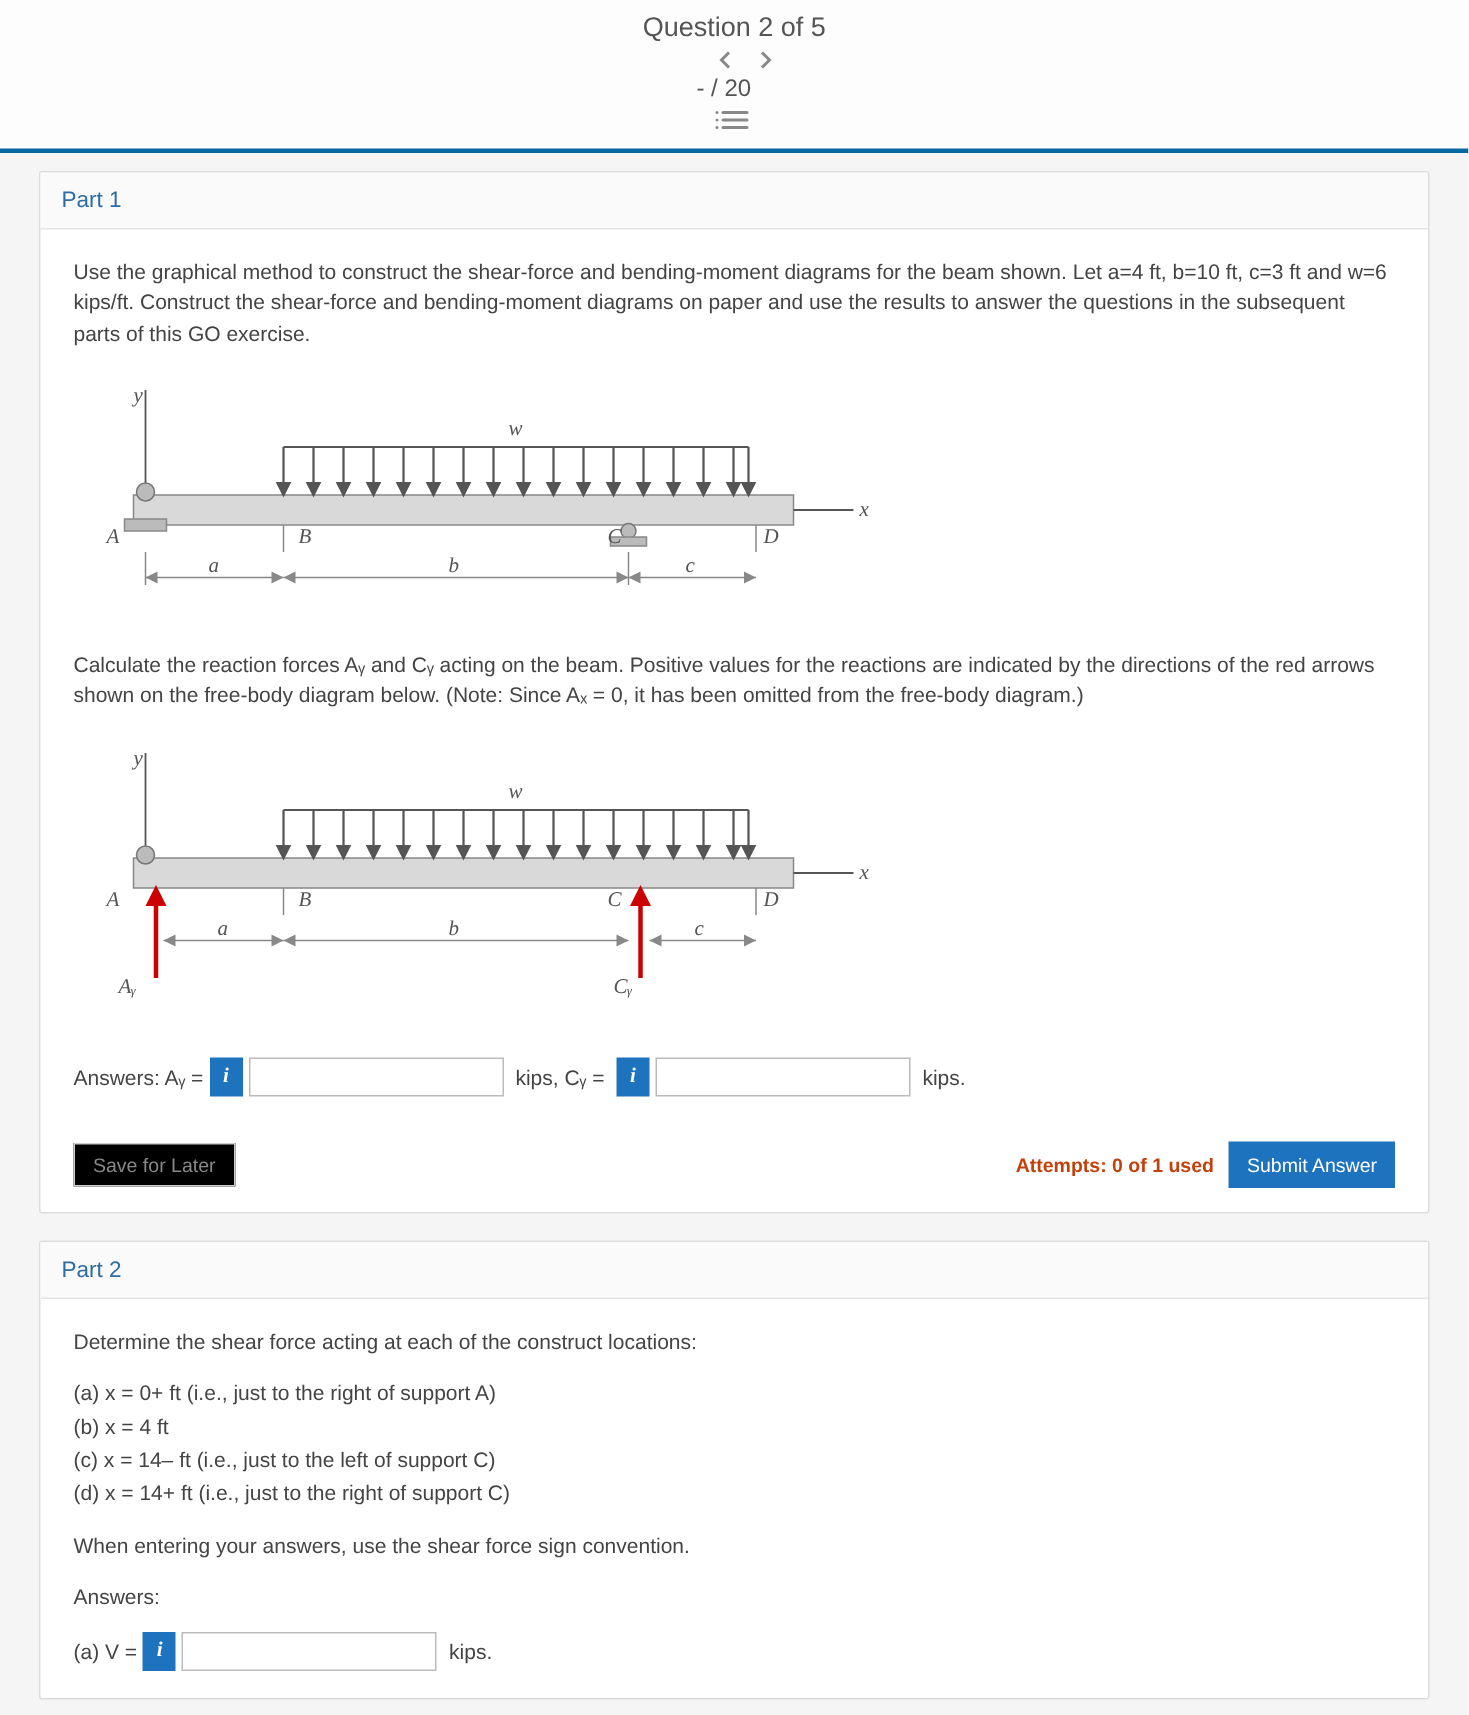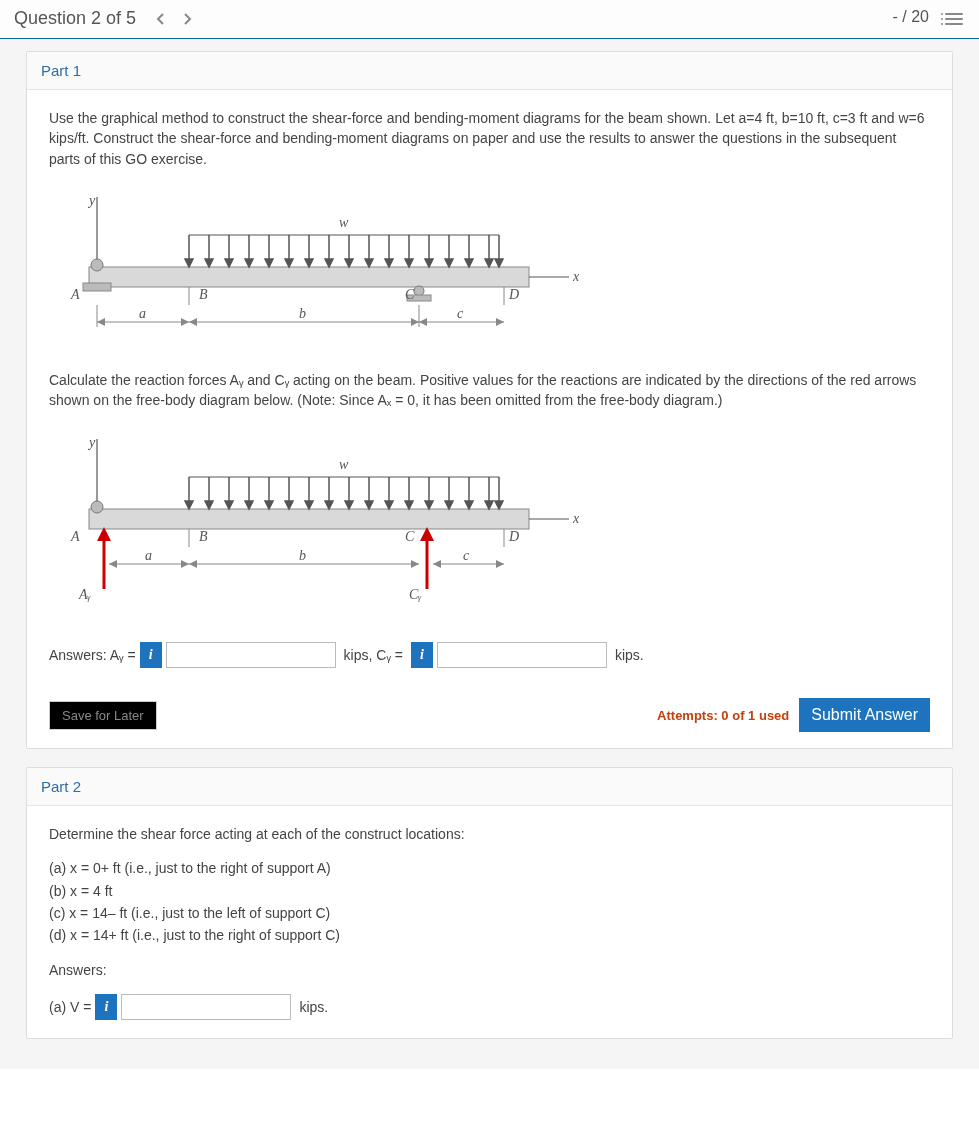--- a/index.html
+++ b/index.html
@@ -1,17 +1,17 @@
 <!DOCTYPE html>
 <html><head>
 <meta charset="utf-8">
 <style>
   * { box-sizing: border-box; margin: 0; padding: 0; }
   body { font-family: "Helvetica Neue", Arial, sans-serif; font-size: 14px; color: #333; background: #fff; width: 979px; }
-  .header-bar { display: flex; align-items: flex-start; padding: 8px 14px; border-bottom: 1px solid #0369a1; background:#fdfdfd; }
+  .header-bar { display: flex; align-items: center; padding: 8px 14px; border-bottom: 3px solid #0369a1; background:#fdfdfd;flex-direction:column; }
   .header-title { font-size: 18px; color: #555; font-weight: 400; }
   .nav-chevrons { margin-left: 14px; display:flex; gap:4px; }
   .chev-btn { width: 22px; height: 22px; display:flex; align-items:center; justify-content:center; cursor:pointer; color:#888; font-size:14px; }
   .header-spacer { flex: 1; }
   .score { font-size: 16px; color: #555; margin-right: 14px; }
   .menu-icon { width: 22px; height:22px; display:flex; flex-direction:column; justify-content:space-around; cursor:pointer; padding:3px 2px; }
   .menu-icon span { display:block; height:2px; background:#888; width:100%; border-radius:1px; position:relative;}
   .menu-icon span::before{content:"";position:absolute;left:-4px;top:0;width:2px;height:2px;background:#888;border-radius:1px;}
   .page-body { padding: 12px 26px; background:#f5f5f5; }
   .card { background:#fff; border:1px solid #ddd; border-radius:2px; margin-bottom:18px; }
@@ -19,21 +19,21 @@
   .part-body { padding: 18px 22px; color:#444; line-height:1.45; font-size:14px;}
   .diagram { margin: 18px 0; }
   .answers-row { margin-top:10px; display:flex; align-items:center; flex-wrap:wrap; gap:4px;}
   .info-badge { display:inline-flex; align-items:center; justify-content:center; width:22px; height:26px; background:#1e73be; color:#fff; font-weight:bold; font-family: Georgia, serif; font-style: italic; font-size:14px; cursor:pointer;}
   .text-input { height:26px; width:170px; border:1px solid #bbb; padding:2px 6px; font-size:13px;}
   .unit-text{ margin: 0 4px; }
   .footer-row { display:flex; align-items:center; padding: 12px 22px 16px; gap:10px; border-top:0; }
   .btn-secondary { background:#000000; border:1px solid #ccc; color:#888; padding:6px 12px; font-size:13px; cursor:pointer;}
   .footer-spacer{flex:1;}
   .attempts{ font-weight:bold; font-size:13px; color:#c2410c;}
-  .btn-primary{ background:#1e73be; color:#fff; border:none; padding:8px 12px; font-size:16px; cursor:pointer;}
+  .btn-primary{ background:#1e73be; color:#fff; border:none; padding:8px 12px; font-size:13px; cursor:pointer;}
   .locs p{margin:2px 0;}
   
   svg text{ font-family: "Times New Roman", serif; font-style: italic; font-size:14px; fill:#555;}
   .beam-rect{ fill:#d9d9d9; stroke:#888; stroke-width:1;}
   .axis-line{ stroke:#555; stroke-width:1.2;}
   .dim-line{ stroke:#888; stroke-width:1;}
   .red-arrow{ stroke:#c00; stroke-width:3;}
   .red-head{ fill:#c00;}
 </style>
 </head>
@@ -247,20 +247,21 @@
 <div class="card">
   <div class="part-header">Part 2</div>
   <div class="part-body">
     <p>Determine the shear force acting at each of the construct locations:</p>
     <div class="locs" style="margin:14px 0;">
       <p>(a) x = 0+ ft (i.e., just to the right of support A)</p>
       <p>(b) x = 4 ft</p>
       <p>(c) x = 14– ft (i.e., just to the left of support C)</p>
       <p>(d) x = 14+ ft (i.e., just to the right of support C)</p>
     </div>
+    <p>When entering your answers, use the shear force sign convention.</p>
     <p style="margin-top:14px;">Answers:</p>
     <div class="answers-row" style="margin-top:14px;">
       <span>(a) V =</span>
       <span class="info-badge">i</span>
       <input class="text-input" type="text" style="">
       <span class="unit-text">kips.</span>
     </div>
   </div>
 </div>
 

